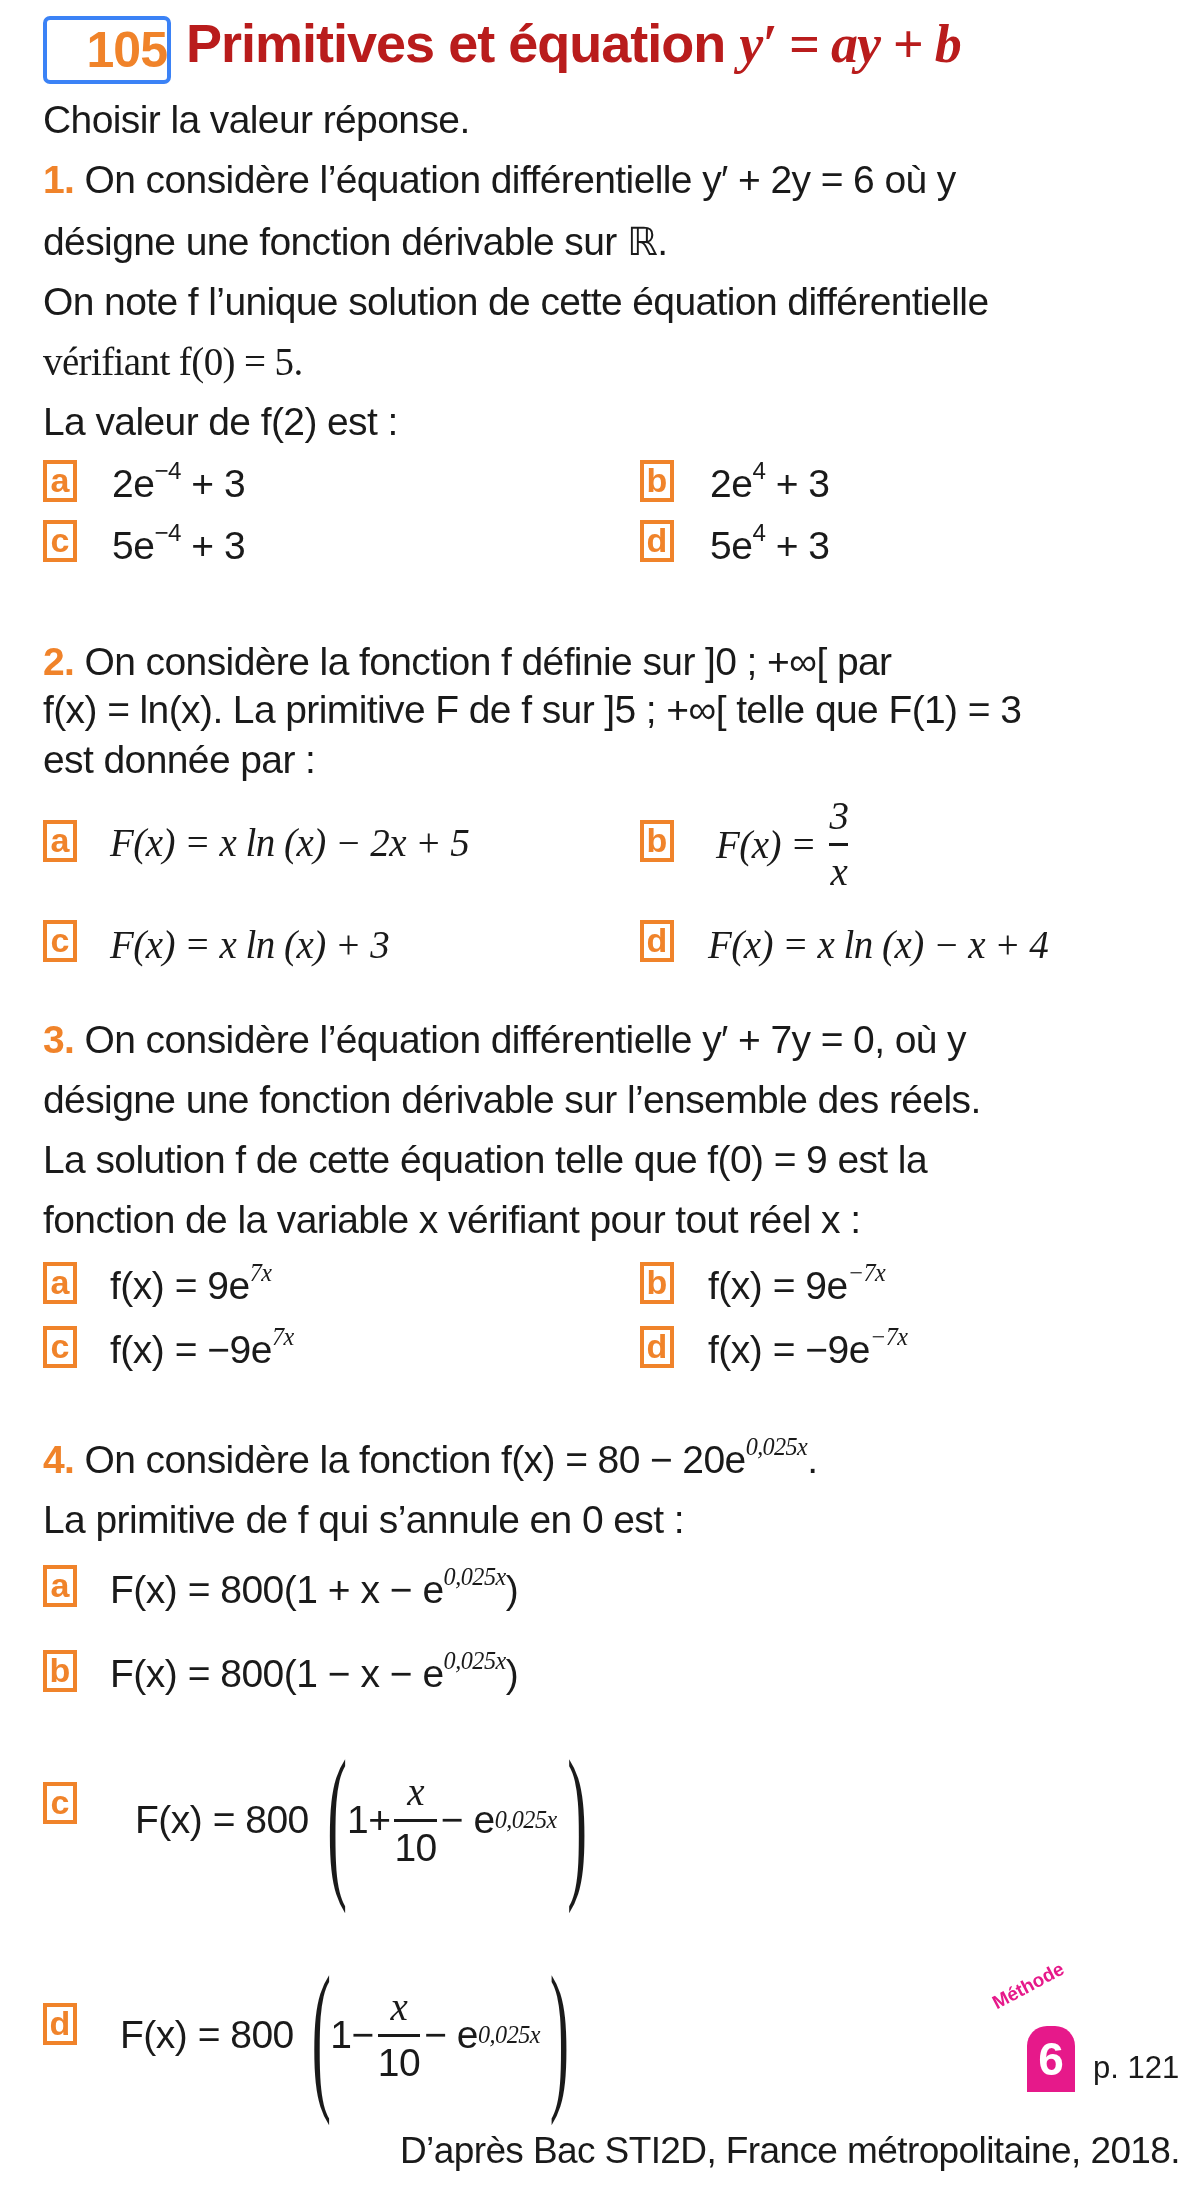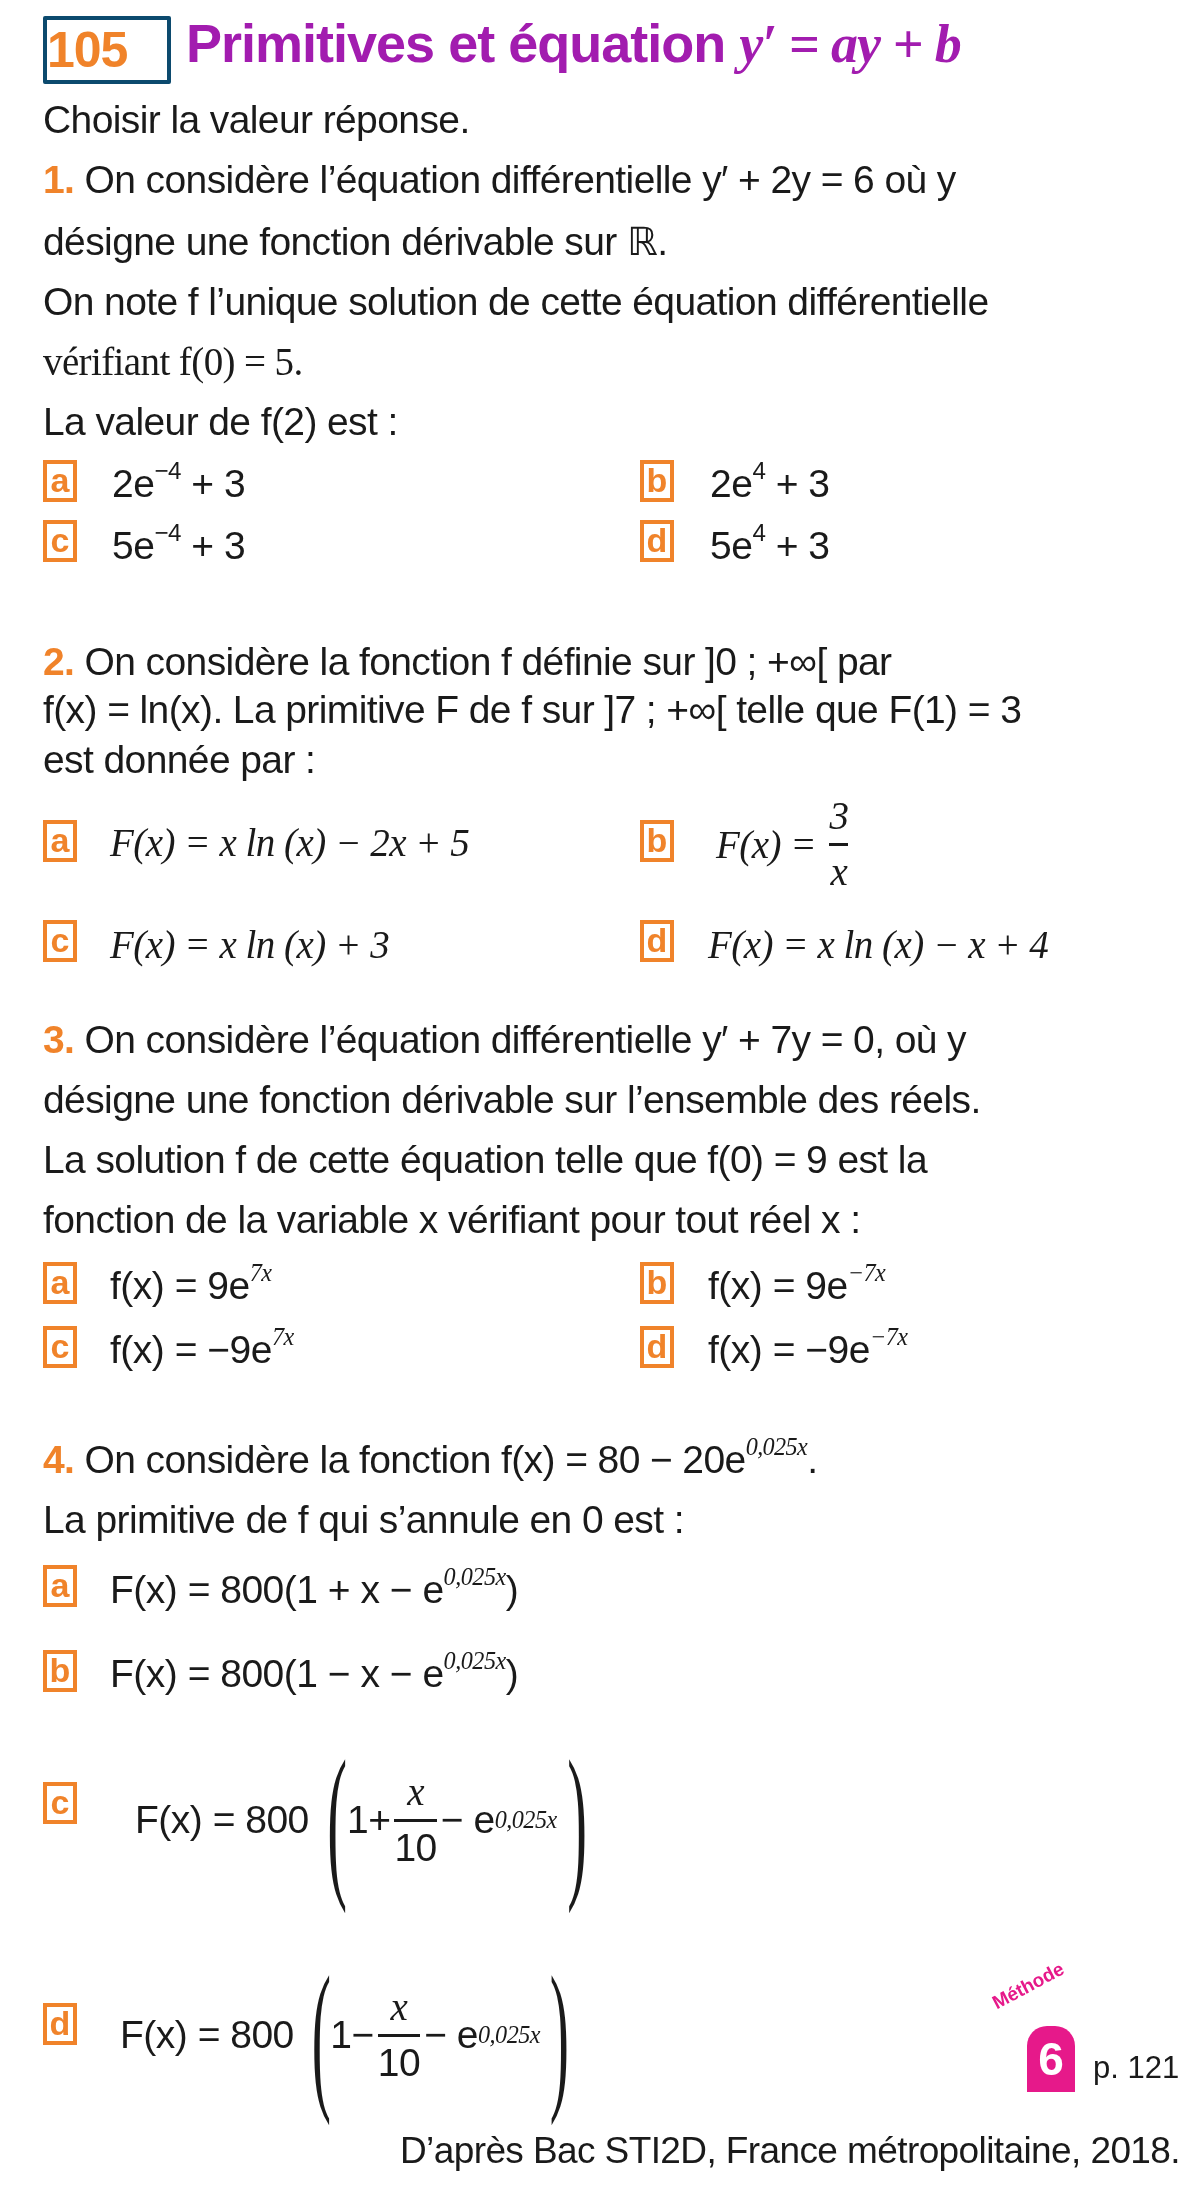--- a/index.html
+++ b/index.html
@@ -5,25 +5,25 @@
   html, body { margin:0; padding:0; background:#ffffff; }
   body { width:1200px; height:2192px; position:relative; overflow:hidden;
          font-family:"Liberation Sans", "DejaVu Sans", sans-serif; color:#1a1a1a; }
   .abs { position:absolute; white-space:nowrap; }
   .body-text { font-size:39px; line-height:1; letter-spacing:-0.6px; }
   .m { font-family:"Liberation Serif", "DejaVu Serif", serif; font-style:italic; }
   .num { color:#f0832a; font-weight:bold; }
   sup { font-size:0.62em; vertical-align:0.75em; line-height:0; }
 
   .title-box { position:absolute; left:43px; top:16px; width:120px; height:60px;
-               border:4px solid #0c4a6e; border-radius:2px; color:#f0832a;
-               font-weight:bold; font-size:50px; line-height:60px; text-align:left;
+               border:4px solid #3b82f6; border-radius:7px; color:#f0832a;
+               font-weight:bold; font-size:50px; line-height:60px; text-align:right;
                letter-spacing:-1px; }
   .title { position:absolute; left:186px; top:12px; font-size:54px; font-weight:bold;
-           color:#a21caf; letter-spacing:-1px; white-space:nowrap; }
+           color:#b91c1c; letter-spacing:-1px; white-space:nowrap; }
   .title .m { font-weight:bold; }
 
   .opt-box { position:absolute; width:26px; height:34px; border:4px solid #f0832a;
              color:#f0832a; font-weight:bold; font-size:34px; line-height:32px;
              text-align:center; background:#fff; }
   .opt-text { position:absolute; font-size:39px; white-space:nowrap; letter-spacing:-0.5px; }
 
   .frac { display:inline-block; vertical-align:middle; text-align:center; margin:0 4px; }
   .frac .n, .frac .d { display:block; line-height:1.25; }
   .frac .bar { display:block; border-top:3px solid #1a1a1a; margin:2px 0; }
@@ -62,21 +62,21 @@
 <div class="opt-box" style="left:640px; top:460px;">b</div>
 <div class="opt-text" style="left:710px; top:462px;"><span>2e</span><sup>4</sup><span> + 3</span></div>
 <div class="opt-box" style="left:43px; top:520px;">c</div>
 <div class="opt-text" style="left:112px; top:524px;"><span>5e</span><sup>−4</sup><span> + 3</span></div>
 <div class="opt-box" style="left:640px; top:520px;">d</div>
 <div class="opt-text" style="left:710px; top:524px;"><span>5e</span><sup>4</sup><span> + 3</span></div>
 
 <div class="abs body-text" style="left:43px; top:642px;">
   <span class="num">2.</span><span> On considère la fonction f définie sur ]0 ; +∞[ par</span>
 </div>
-<div class="abs body-text" style="left:43px; top:690px;">f(x) = ln(x). La primitive F de f sur ]7 ; +∞[ telle que F(1) = 3</div>
+<div class="abs body-text" style="left:43px; top:690px;">f(x) = ln(x). La primitive F de f sur ]5 ; +∞[ telle que F(1) = 3</div>
 <div class="abs body-text" style="left:43px; top:740px;">est donnée par :</div>
 
 <div class="opt-box" style="left:43px; top:820px;">a</div>
 <div class="opt-text m" style="left:110px; top:820px;">F(x) = x ln (x) − 2x + 5</div>
 <div class="opt-box" style="left:640px; top:820px;">b</div>
 <div class="opt-text m" style="left:716px; top:792px;">
   <span style="vertical-align:middle;">F(x) = </span><span class="frac"><span class="n">3</span><span class="bar"></span><span class="d">x</span></span>
 </div>
 <div class="opt-box" style="left:43px; top:920px;">c</div>
 <div class="opt-text m" style="left:110px; top:922px;">F(x) = x ln (x) + 3</div>

